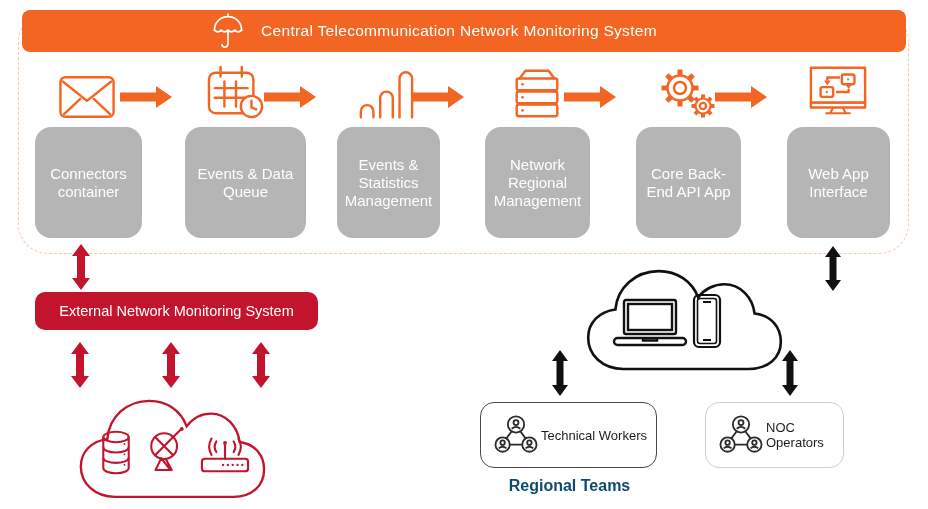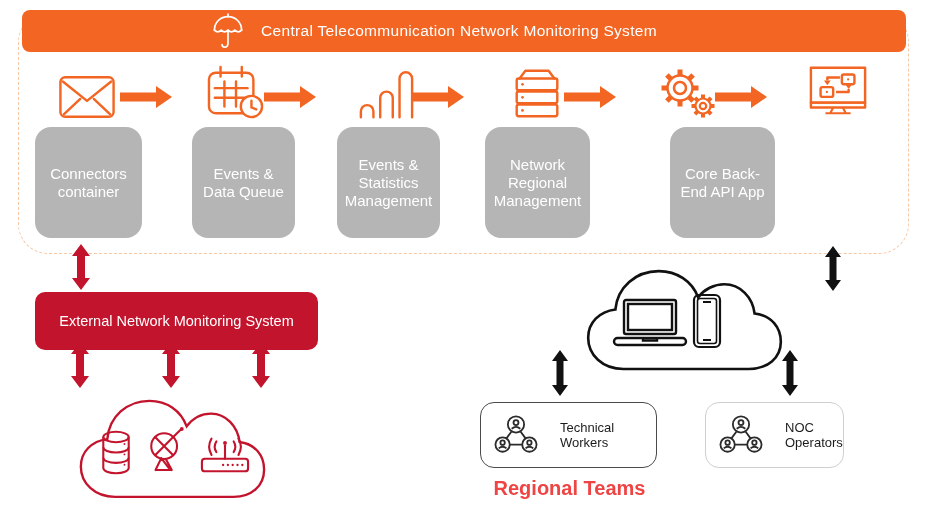--- a/index.html
+++ b/index.html
@@ -20,31 +20,31 @@
   
   .icon-cell{top:64px;width:60px;height:56px;display:flex;align-items:flex-end;justify-content:center;}
   .flow-arrow{top:86px;width:52px;height:22px;}
 
   
   .stage-box{top:127px;height:111px;background:#B5B5B5;border-radius:16px;
     display:flex;align-items:center;justify-content:center;text-align:center;
     color:#fff;font-size:15px;line-height:1.2;padding:0 9px;box-sizing:border-box;}
 
   
-  .ext-box{left:35px;top:292px;width:283px;height:58px;background:#C3142D;border-radius:10px;
+  .ext-box{left:35px;top:292px;width:283px;height:38px;background:#C3142D;border-radius:10px;
     display:flex;align-items:center;justify-content:center;text-align:center;
     color:#fff;font-size:14.5px;line-height:1.25;padding:0 14px;box-sizing:border-box;}
 
   
   .group-box{top:402px;height:66px;background:#fff;border-radius:14px;
-    display:flex;align-items:center;gap:22px;padding-left:13px;box-sizing:border-box;}
+    display:flex;align-items:center;gap:3px;padding-left:13px;box-sizing:border-box;}
   .group-box.dark{border:1.6px solid #4a4a4a;}
   .group-box.light{border:1.6px solid #cfcfcf;}
   .group-label{font-size:13px;color:#1c1c1c;}
-  .caption{top:477px;text-align:center;font-size:20px;font-weight:600;color:#ef4444;}
+  .caption{top:477px;text-align:center;font-size:16px;font-weight:600;color:#0c4a6e;}
 
   svg{display:block;}
 </style>
 </head>
 <body>
 
 <div class="canvas">
 
   <div class="abs pipeline-container"></div>
 
@@ -144,24 +144,25 @@
         <polygon points="0,6.5 36,6.5 36,0 52,11 36,22 36,15.5 0,15.5" fill="#F26522"></polygon>
       </svg>
   </div>
   <div class="abs flow-arrow" style="left:715px">
     <svg width="52" height="22">
         <polygon points="0,6.5 36,6.5 36,0 52,11 36,22 36,15.5 0,15.5" fill="#F26522"></polygon>
       </svg>
   </div>
 
   <div class="abs stage-box" style="left:35px;width:107px">Connectors container</div>
-  <div class="abs stage-box" style="left:192px;width:103px">Events &amp; Data Queue</div>
+  <div class="abs stage-box" style="left:185px;width:121px">Events &amp; Data Queue</div>
   <div class="abs stage-box" style="left:337px;width:103px">Events &amp; Statistics Management</div>
   <div class="abs stage-box" style="left:485px;width:105px">Network Regional Management</div>
-  <div class="abs stage-box" style="left:670px;width:105px">Core Back-End API App</div>
+  <div class="abs stage-box" style="left:636px;width:105px">Core Back-End API App</div>
+  <div class="abs stage-box" style="left:787px;width:103px">Web App Interface</div>
 
   <div class="abs" style="left:72px;top:244px">
     <svg width="18" height="46">
         <polygon points="9,0 18,12 13,12 13,34 18,34 9,46 0,34 5,34 5,12 0,12" fill="#C3142D"></polygon>
       </svg>
   </div>
 
   <div class="abs ext-box">External Network Monitoring System</div>
 
   <div class="abs" style="left:71px;top:342px">

